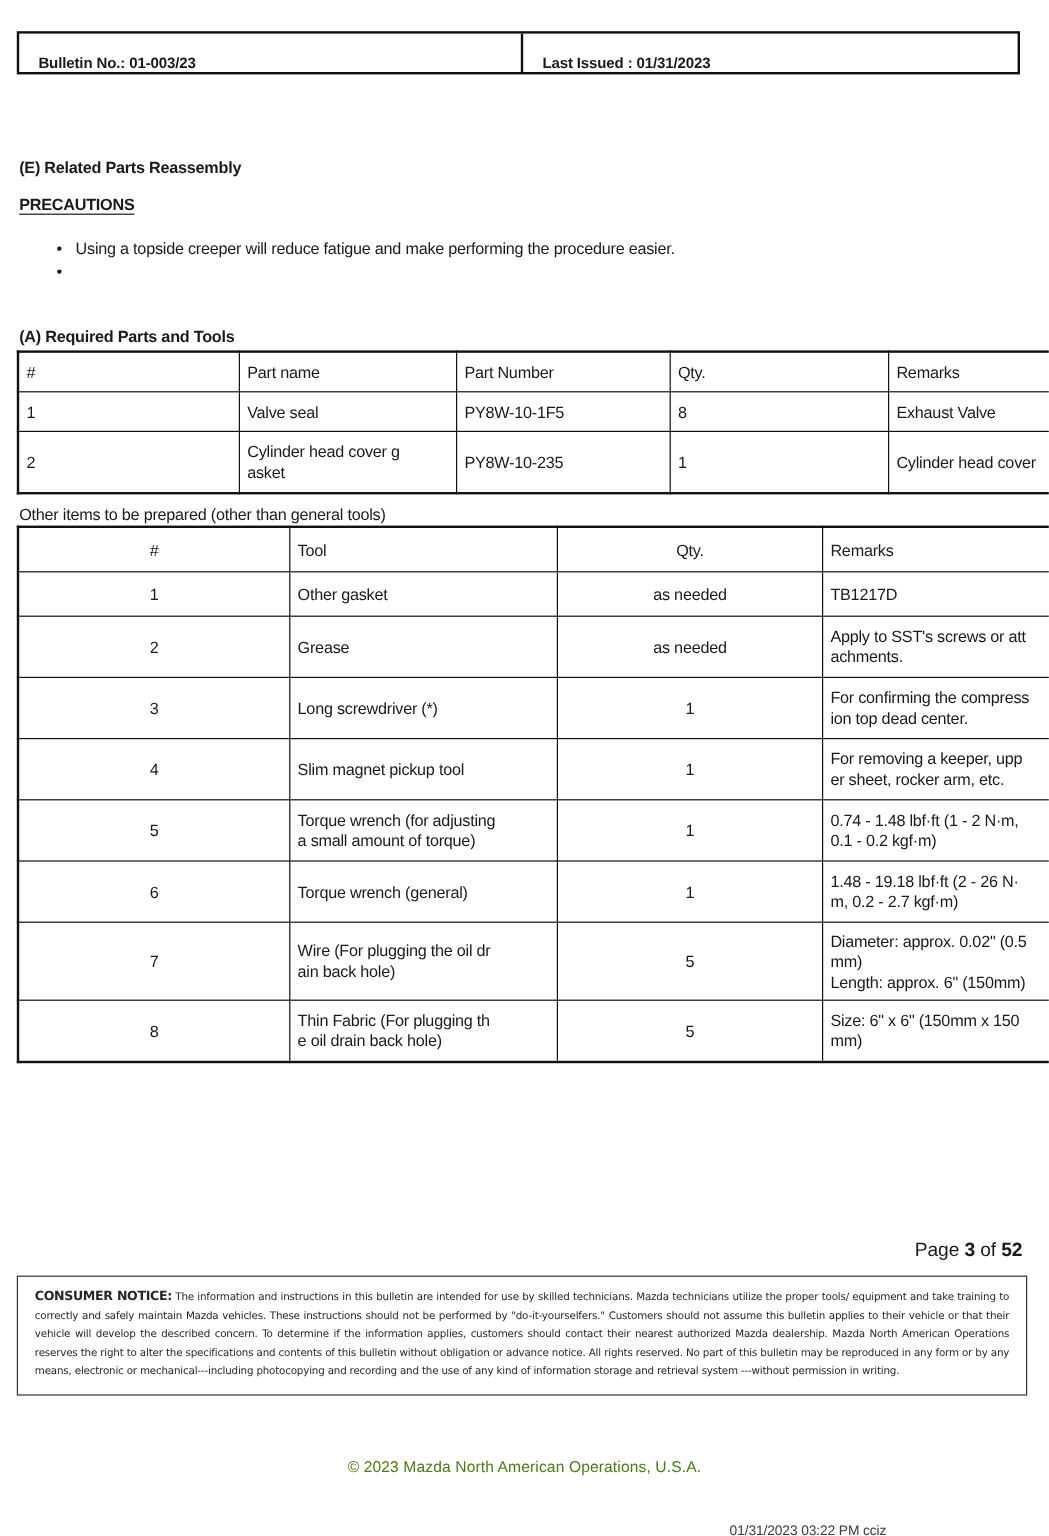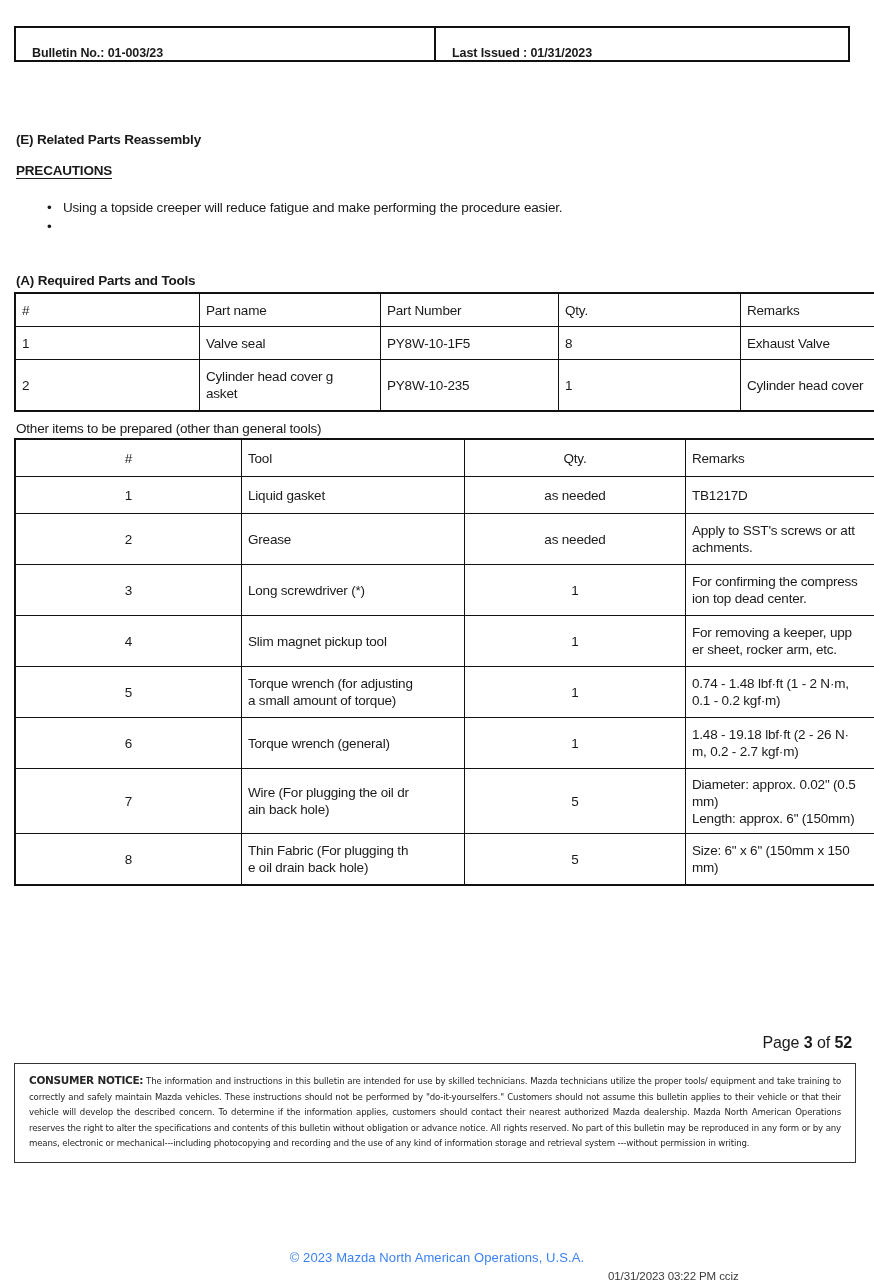--- a/index.html
+++ b/index.html
@@ -170,25 +170,25 @@
     font-weight: bold;
     font-size: 10.5px;
     letter-spacing: -0.3px;
   }
 
   
   #copyright-line {
     position: absolute;
     left: 0;
     right: 0;
-    top: 1250px;
+    top: 1215px;
     text-align: center;
     font-size: 13px;
     letter-spacing: 0.1px;
-    color: #3b82f6;
+    color: #4d7c0f;
   }
 
   
   #bottom-timestamp {
     position: absolute;
     left: 608px;
     top: 1270px;
     font-size: 11.5px;
     letter-spacing: -0.1px;
     color: #3a3a3a;
@@ -255,21 +255,21 @@
 <table class="doc-table" id="tools-table">
   <tbody>
     <tr>
       <td class="c0">#</td>
       <td class="c1">Tool</td>
       <td class="c2">Qty.</td>
       <td class="c3">Remarks</td>
     </tr>
     <tr>
       <td class="c0">1</td>
-      <td class="c1">Liquid gasket</td>
+      <td class="c1">Other gasket</td>
       <td class="c2">as needed</td>
       <td class="c3">TB1217D</td>
     </tr>
     <tr class="tall">
       <td class="c0">2</td>
       <td class="c1">Grease</td>
       <td class="c2">as needed</td>
       <td class="c3">Apply to SST's screws or att
 achments.</td>
     </tr>

